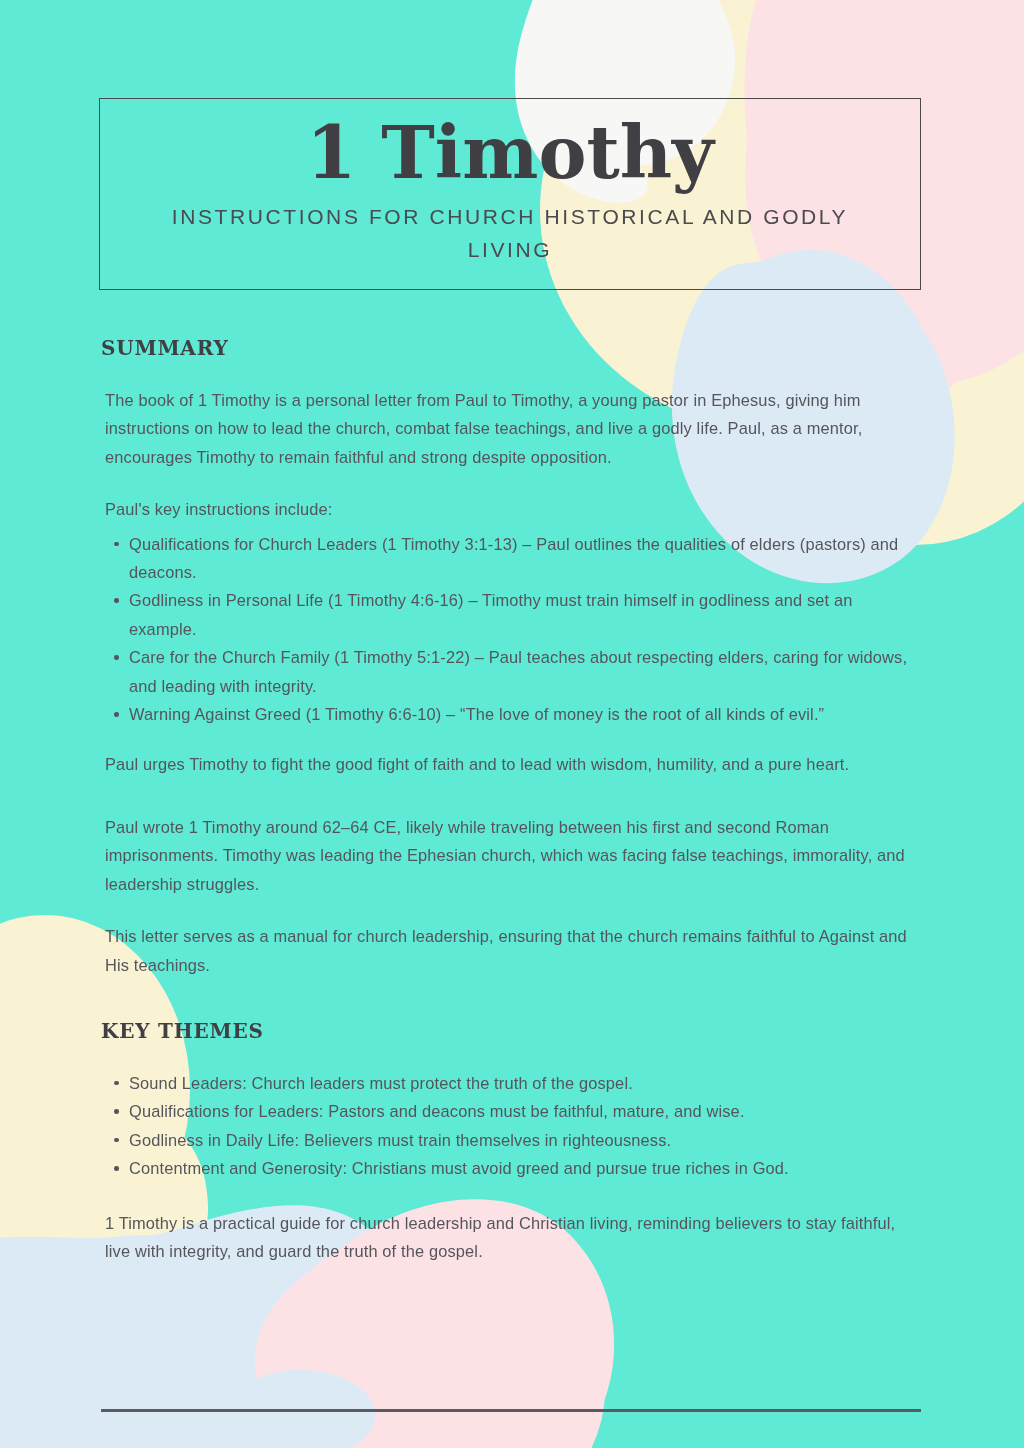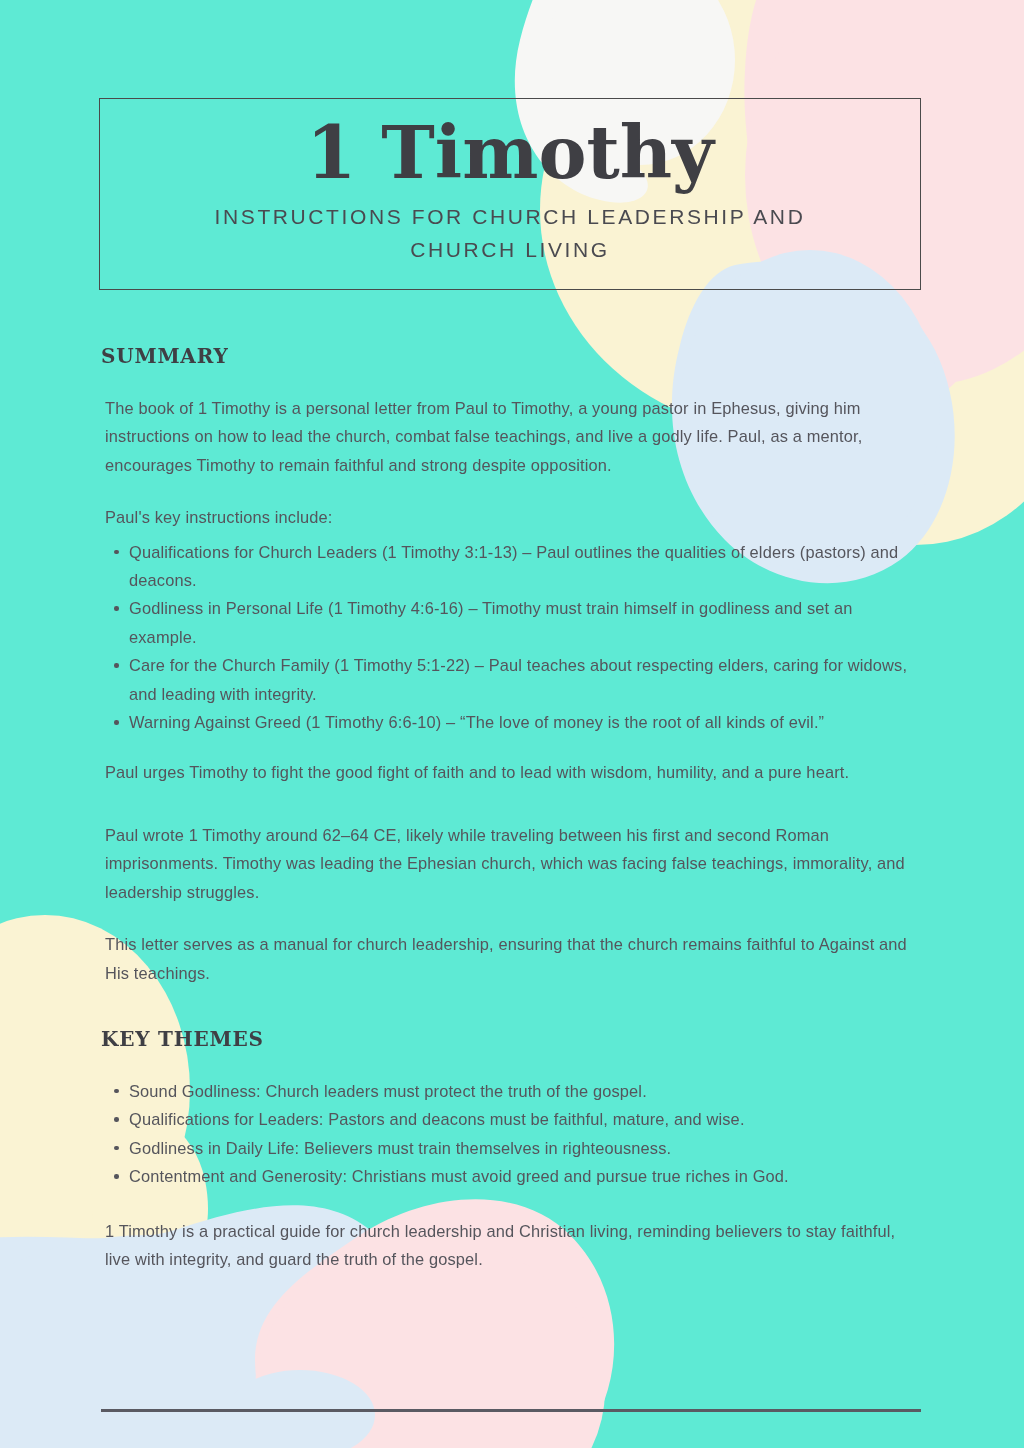--- a/index.html
+++ b/index.html
@@ -74,21 +74,21 @@
     color: #4a4a50;
     text-align: center;
     line-height: 1.55;
     margin-top: 12px;
     max-width: 700px;
   }
 
   .body-area {
     position: absolute;
     left: 101px;
-    top: 344px;
+    top: 336px;
     width: 822px;
   }
 
   h2.section-heading {
     font-family: "DejaVu Serif", "Liberation Serif", serif;
     font-weight: bold;
     font-size: 20px;
     letter-spacing: 0.8px;
     color: #3f3f44;
     margin: 0 0 26px 0;
@@ -199,21 +199,21 @@
              C255,1305 305,1272 360,1235 Z"></path>
     <ellipse cx="430" cy="1390" rx="175" ry="150" fill="#fce2e4"></ellipse>
 
     <ellipse cx="300" cy="1415" rx="75" ry="45" fill="#dceaf6"></ellipse>
   </svg>
 
   <div class="content">
 
     <div class="title-box">
       <div class="doc-title">1 Timothy</div>
-      <div class="doc-subtitle">INSTRUCTIONS FOR CHURCH LEADERSHIP AND CHURCH LIVING</div>
+      <div class="doc-subtitle">INSTRUCTIONS FOR CHURCH HISTORICAL AND GODLY LIVING</div>
     </div>
 
     <div class="body-area">
 
       <section class="sec-summary">
         <h2 class="section-heading">SUMMARY</h2>
         <p class="para">The book of 1 Timothy is a personal letter from Paul to Timothy, a young pastor in Ephesus, giving him instructions on how to lead the church, combat false teachings, and live a godly life. Paul, as a mentor, encourages Timothy to remain faithful and strong despite opposition.</p>
         <p class="para tight">Paul's key instructions include:</p>
         <ul class="bullets">
           <li>Qualifications for Church Leaders (1 Timothy 3:1-13) – Paul outlines the qualities of elders (pastors) and deacons.</li>
@@ -225,21 +225,21 @@
       </section>
 
       <section class="sec-historical">
         <p class="para">Paul wrote 1 Timothy around 62–64 CE, likely while traveling between his first and second Roman imprisonments. Timothy was leading the Ephesian church, which was facing false teachings, immorality, and leadership struggles.</p>
         <p class="para">This letter serves as a manual for church leadership, ensuring that the church remains faithful to Against and His teachings.</p>
       </section>
 
       <section class="sec-themes">
         <h2 class="section-heading">KEY THEMES</h2>
         <ul class="bullets">
-          <li>Sound Godliness: Church leaders must protect the truth of the gospel.</li>
+          <li>Sound Leaders: Church leaders must protect the truth of the gospel.</li>
           <li>Qualifications for Leaders: Pastors and deacons must be faithful, mature, and wise.</li>
           <li>Godliness in Daily Life: Believers must train themselves in righteousness.</li>
           <li>Contentment and Generosity: Christians must avoid greed and pursue true riches in God.</li>
         </ul>
         <p class="para">1 Timothy is a practical guide for church leadership and Christian living, reminding believers to stay faithful, live with integrity, and guard the truth of the gospel.</p>
       </section>
 
     </div>
 
     <div class="bottom-rule"></div>

